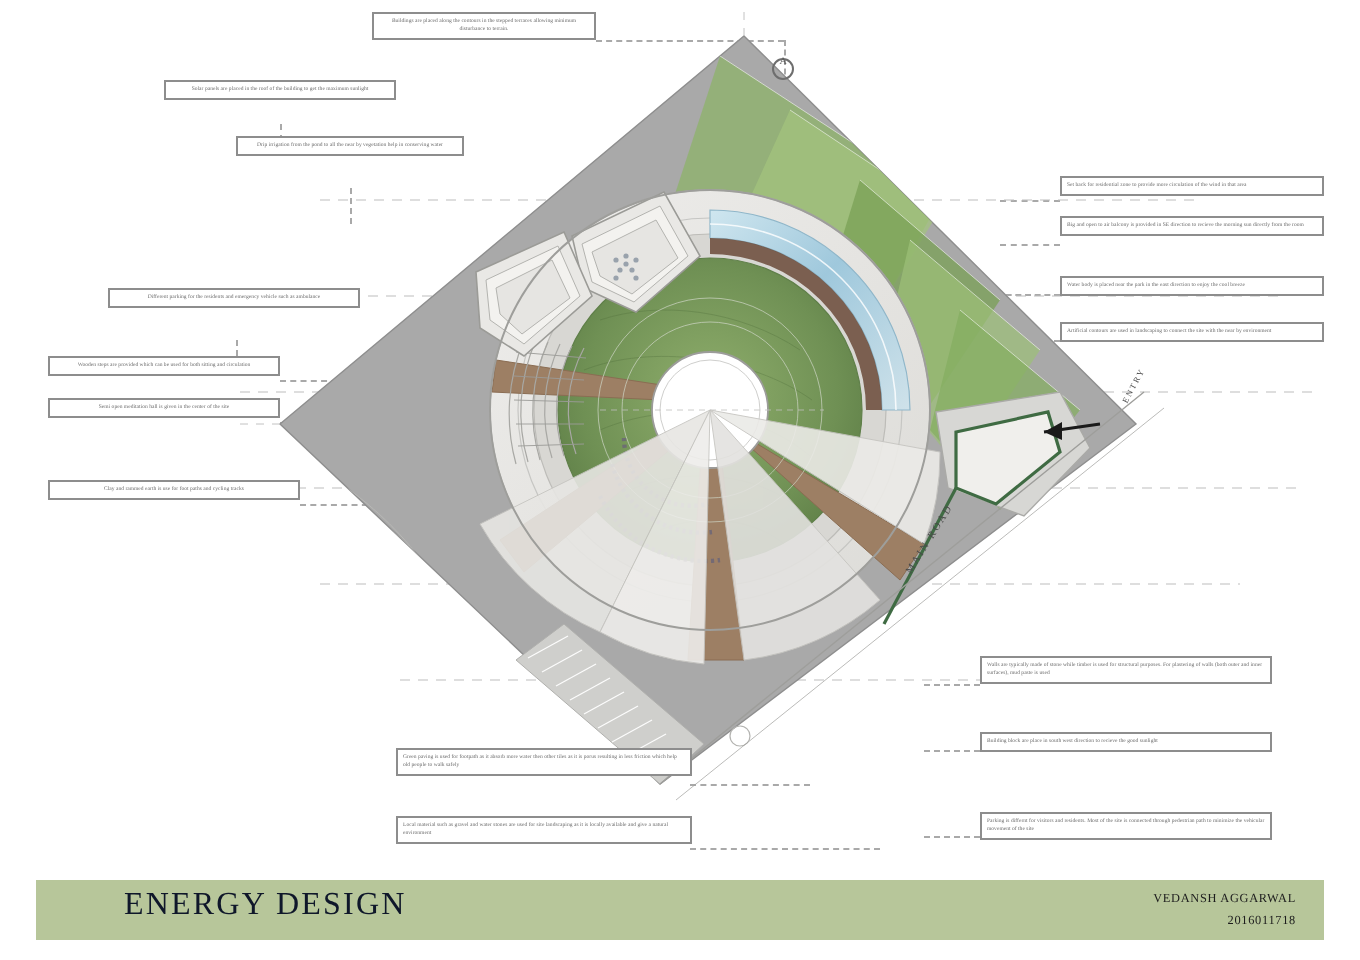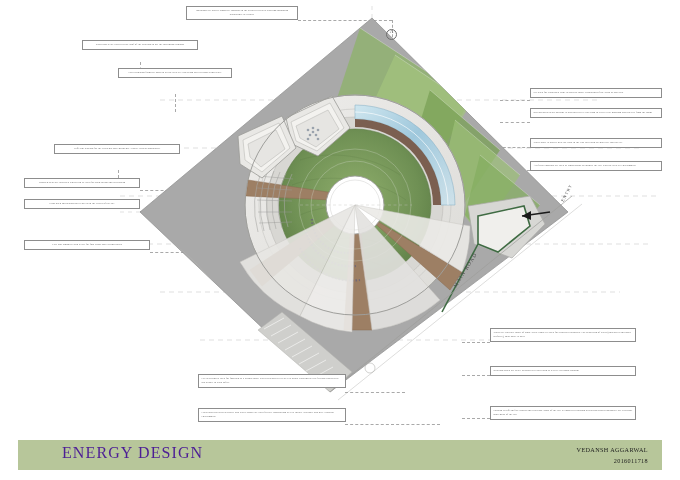--- a/index.html
+++ b/index.html
@@ -50,21 +50,21 @@
     width: 644px; height: 30px;
     background: #b7c69a;
     z-index: 40;
   }
   #footer-title {
     position: absolute;
     left: 44px; top: 4px;
     font-family: "Liberation Serif", serif;
     font-size: 16px;
     letter-spacing: 1.1px;
-    color: #4c1d95;
+    color: #0f172a;
   }
   #footer-author {
     position: absolute;
     right: 14px; top: 5px;
     text-align: right;
     font-family: "Liberation Serif", serif;
     font-size: 6.2px;
     letter-spacing: 0.35px;
     color: #1d1d1d;
     line-height: 1.7;

